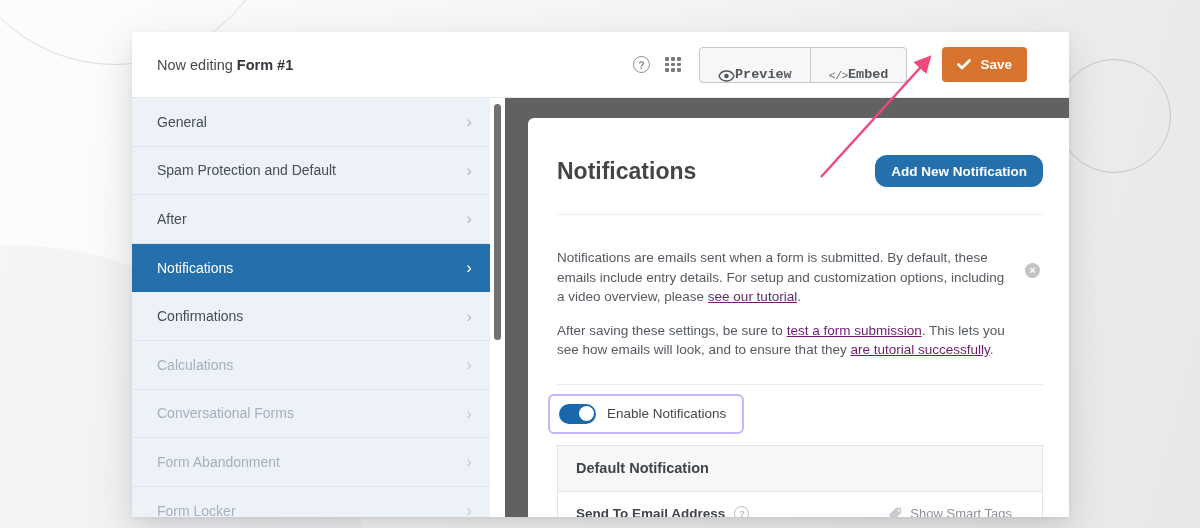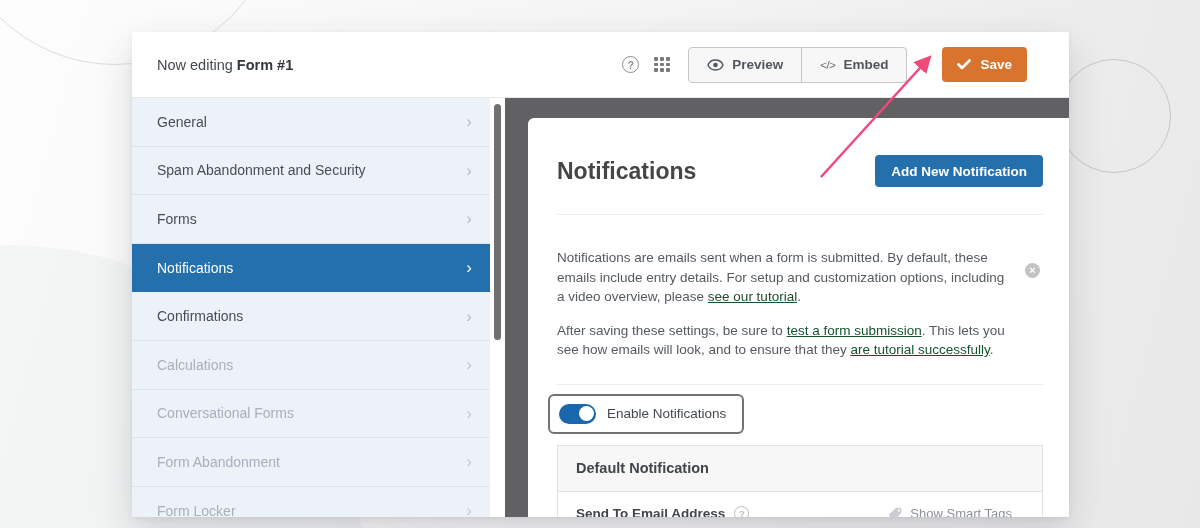--- a/index.html
+++ b/index.html
@@ -30,22 +30,22 @@
   .tb-title b { font-weight:700; color:#33383d; }
   .tb-right { margin-left:auto; display:flex; align-items:center; gap:13px; }
   .help-circ { width:17px; height:17px; border:1.5px solid #8d8d8d; border-radius:50%;
     color:#8d8d8d; font-size:10.5px; font-weight:700;
     display:flex; align-items:center; justify-content:center; cursor:pointer; }
   .grid-icon { display:grid; grid-template-columns:repeat(3,4px); grid-gap:2px; gap:2px;
     margin-left:2px; cursor:pointer; }
   .grid-icon span { width:3.5px; height:3.5px; background:#7a7a7a; border-radius:1px; }
   .btn-group { display:flex; border:1px solid #c6c7ca; border-radius:4px; background:#f7f7f8;
     height:36px; overflow:hidden; margin-left:5px; }
-  .gbtn { display:flex; align-items:center; gap:8px; padding:0 18px; font-size:13.5px;
-    font-weight:700; color:#51575d; cursor:pointer; }
+  .gbtn { display:flex; align-items:flex-end; padding:0 18px; font-size:13.5px;
+    font-weight:700; color:#51575d; cursor:pointer;font-family:Liberation Mono, monospace; }
   .gbtn + .gbtn { border-left:1px solid #c6c7ca; }
   .code-glyph { font-size:11.5px; font-weight:400; color:#6a7076; letter-spacing:-0.5px; }
   .save-btn { margin-left:22px; height:35px; background:#d9742e; border:none; border-radius:4px;
     color:#fff; font-size:13.5px; font-weight:700; display:flex; align-items:center; gap:9px;
     padding:8px 15px; cursor:pointer; font-family:inherit; }
 
   
   .main { display:flex; height:419px; }
   .sidebar { width:358px; background:#edf1f8; }
   .side-item { height:48.6px; border-bottom:1px solid #dee4ee; display:flex; align-items:center;
@@ -60,38 +60,38 @@
   .scroll-thumb { position:absolute; left:3.5px; top:6px; width:7px; height:236px;
     background:#707070; border-radius:4px; cursor:pointer; }
 
   .content { flex:1; background:#616163; padding:20px 0 0 23px; }
   .panel { background:#fff; border-radius:6px 0 0 0; height:100%; padding:0 26px 0 29px;
     position:relative; }
 
   .panel-head { display:flex; align-items:center; justify-content:space-between; padding-top:36px; }
   .panel-head h1 { font-size:23px; line-height:34px; font-weight:700; color:#454545; }
   .add-btn { background:#2470ad; border:none; color:#fff; font-size:13.5px; font-weight:700;
-    height:32px; padding:12px 16px; border-radius:4px; display:flex; align-items:center;
+    height:32px; padding:12px 16px; border-radius:12px; display:flex; align-items:center;
     cursor:pointer; font-family:inherit; }
 
   .hr { border-top:1px solid #ececec; }
   .hr1 { margin-top:26px; }
   .hr2 { margin-top:24px; }
 
   .notice { position:relative; }
   .notice p { font-size:13.5px; line-height:19.5px; color:#555a60; white-space:pre-wrap; }
   .notice .p1 { margin-top:33px; }
   .notice .p2 { margin-top:14px; }
-  .notice a { color:#14532d; text-decoration:underline; cursor:pointer; }
+  .notice a { color:#701a75; text-decoration:underline; cursor:pointer; }
   .close-btn { position:absolute; right:3px; top:15px; width:15px; height:15px; border-radius:50%;
     background:#c3c3c5; color:#fff; font-size:11px; font-weight:700; line-height:1;
     display:flex; align-items:center; justify-content:center; cursor:pointer; }
 
   .toggle-wrap { margin-top:9px; margin-left:-9px; display:inline-flex; align-items:center;
-    gap:11px; border:2px solid #737373; border-radius:6px; padding:8px 16px 8px 9px; }
+    gap:11px; border:2px solid #c4b5fd; border-radius:6px; padding:8px 16px 8px 9px; }
   .toggle { width:37px; height:20px; border-radius:10px; background:#1a67ab; position:relative;
     cursor:pointer; }
   .toggle .knob { position:absolute; left:3px; top:2.5px; width:15px; height:15px;
     background:#fff; border-radius:50%; }
   .toggle.on .knob { left:auto; right:2.5px; }
   .toggle-label { font-size:13.5px; color:#43484d; }
 
   .card { margin-top:11px; border:1px solid #e3e3e6; }
   .card-head { height:46px; background:#f7f7f8; border-bottom:1px solid #e3e3e6;
     display:flex; align-items:center; padding:16px 18px; font-size:14.5px; font-weight:700;
@@ -160,25 +160,25 @@
   </div>
 
   <div class="main">
 
     <div class="sidebar">
       <div class="side-item st-normal">
         <span>General</span>
         <span class="chev">›</span>
       </div>
       <div class="side-item st-normal">
-        <span>Spam Abandonment and Security</span>
-        <span class="chev">›</span>
-      </div>
-      <div class="side-item st-normal">
-        <span>Forms</span>
+        <span>Spam Protection and Default</span>
+        <span class="chev">›</span>
+      </div>
+      <div class="side-item st-normal">
+        <span>After</span>
         <span class="chev">›</span>
       </div>
       <div class="side-item st-active">
         <span>Notifications</span>
         <span class="chev">›</span>
       </div>
       <div class="side-item st-normal">
         <span>Confirmations</span>
         <span class="chev">›</span>
       </div>

